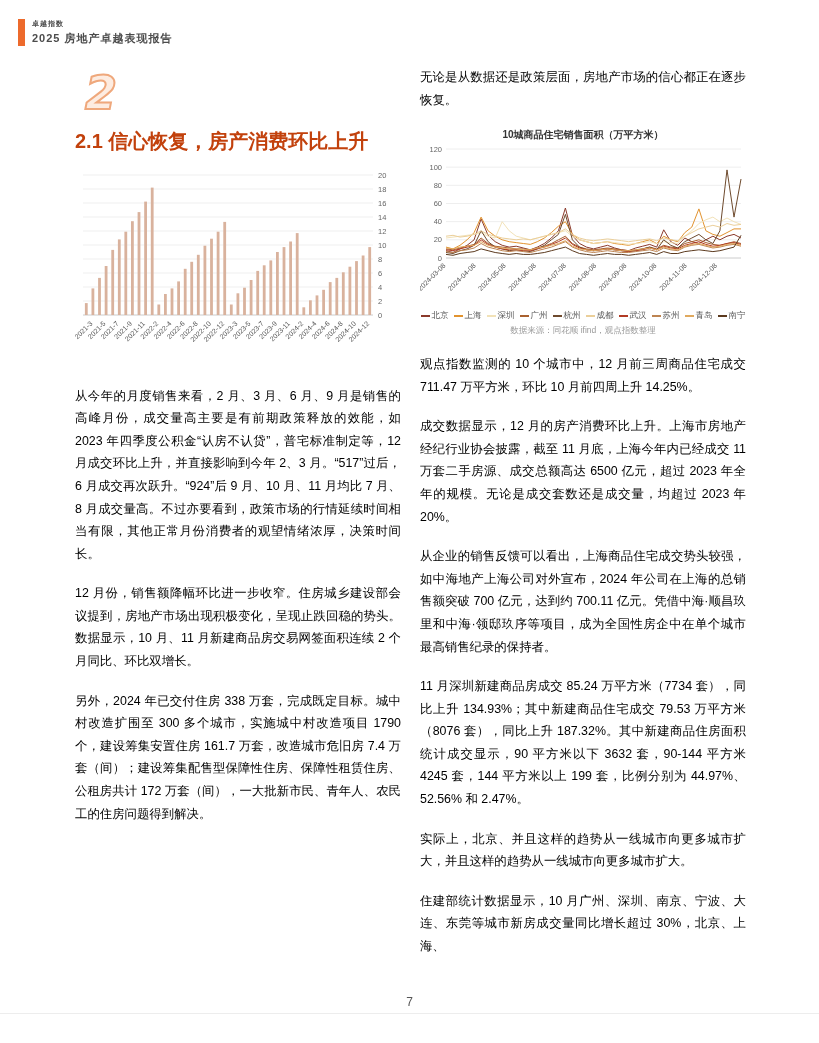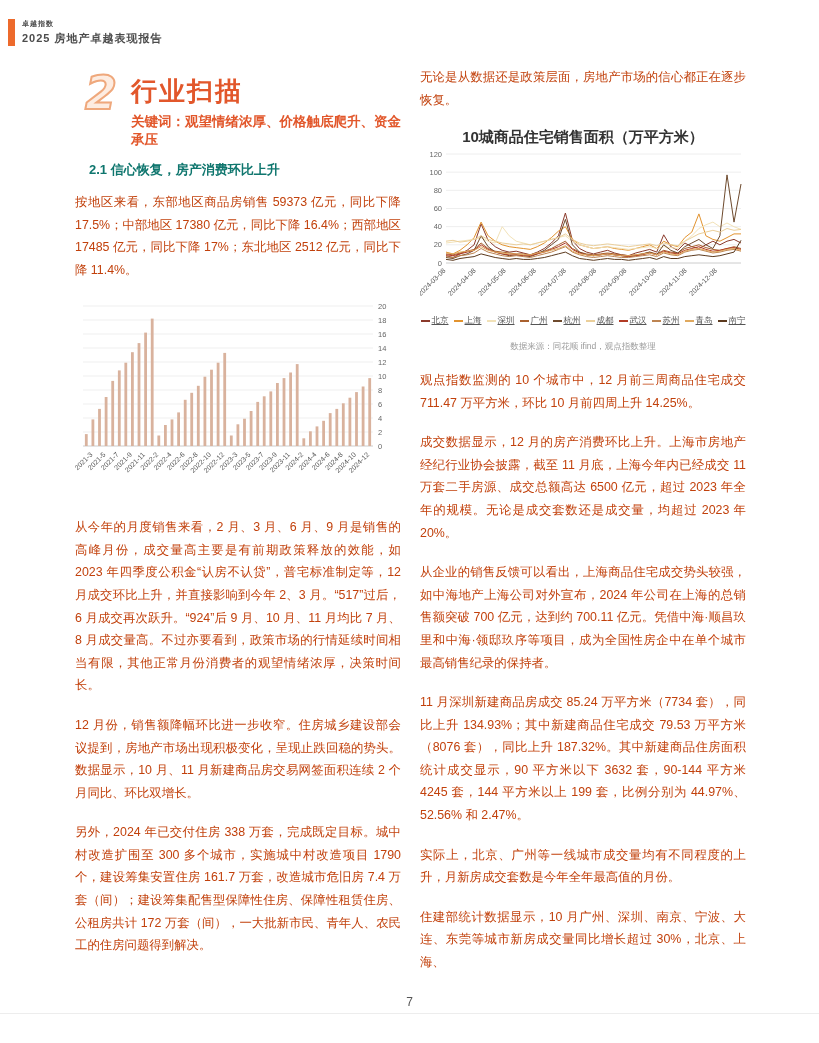--- a/index.html
+++ b/index.html
@@ -2,48 +2,48 @@
 <html><head>
 <meta charset="utf-8">
 <style>
   * { margin:0; padding:0; box-sizing:border-box; }
   html,body { background:#ffffff; }
   body {
     width:819px; height:1043px; position:relative; overflow:hidden;
     font-family:"Liberation Sans","DejaVu Sans",sans-serif; color:#3d3d3d;
   }
   
-  .brand { position:absolute; top:19px; left:8px; display:flex; align-items:flex-start; }
+  .brand { position:absolute; top:19px; left:18px; display:flex; align-items:flex-start; }
   .brand-bar { width:7px; height:27px; background:#ED6A2C; }
   .brand-text { margin-left:7px; color:#4c4c4c; }
   .brand-small { font-size:7px; font-weight:bold; letter-spacing:1px; }
   .brand-title { font-size:11px; font-weight:bold; letter-spacing:1px; margin-top:2px; }
   
   .col { position:absolute; width:326px; }
   .col-left  { left:75px;  top:72px; }
   .col-right { left:420px; top:66px; }
-  .para { font-size:12.4px; line-height:1.82; text-align:justify; color:#c2410c; margin-bottom:17px; }
+  .para { font-size:12.4px; line-height:1.82; text-align:justify; color:#000000; margin-bottom:17px; }
   
   .sec-head { display:flex; align-items:flex-start; margin-bottom:4px; }
   .sec-num {
     font-size:46px; font-weight:bold; font-style:italic; line-height:0.95;
     color:#fdece1; -webkit-text-stroke:2px #EFA87C; margin:0 14px 0 10px;
     font-family:"DejaVu Sans",sans-serif;
   }
   .sec-titles { padding-top:2px; }
   .sec-title { font-size:26px; font-weight:bold; color:#E2572B; letter-spacing:2px; }
   .sec-keywords { font-size:13.5px; font-weight:bold; color:#E2572B; margin-top:4px; }
-  .sub-title { font-size:13px; font-weight:bold; color:#0f766e; margin:12px 14px 12px; }
+  .sub-title { font-size:20px; font-weight:bold; color:#c2410c; margin:12px 0 12px; }
   
   .figure { margin:4px 0 16px; }
-  .fig-title { font-size:15px; font-weight:bold; color:#333; text-align:center; margin-bottom:2px; }
-  .fig-source { font-size:8.5px; color:#9a9a9a; text-align:center; margin-top:14px; }
+  .fig-title { font-size:10px; font-weight:bold; color:#333; text-align:center; margin-bottom:2px; }
+  .fig-source { font-size:8.5px; color:#9a9a9a; text-align:center; margin-top:3px; }
   .legend-row { display:flex; justify-content:center; flex-wrap:nowrap; gap:5px; margin-top:2px;
                 font-size:8.5px; color:#555; white-space:nowrap; }
-  .legend-item { display:flex; align-items:center; gap:2px;text-decoration:underline; }
+  .legend-item { display:flex; align-items:center; gap:2px; }
   .legend-dash { display:inline-block; width:9px; height:2px; }
   svg text { font-family:"Liberation Sans","DejaVu Sans",sans-serif; }
   
   .footer-line { position:absolute; left:0; right:0; bottom:29px; height:1px; background:#ededed; }
   .page-num { position:absolute; bottom:34px; left:0; right:0; text-align:center;
               font-size:12px; color:#555; }
 </style>
 </head>
 <body>
 
@@ -51,28 +51,23 @@
   <div class="brand-bar"></div>
   <div class="brand-text">
     <div class="brand-small">卓越指数</div>
     <div class="brand-title">2025 房地产卓越表现报告</div>
   </div>
 </div>
 
 <div class="col col-left">
   <div class="sec-head">
     <div class="sec-num">2</div>
-    <div class="sec-titles">
-      <div class="sec-title">行业扫描</div>
-      <div class="sec-keywords">关键词：观望情绪浓厚、价格触底爬升、资金承压</div>
-    </div>
   </div>
   <div class="sub-title">2.1 信心恢复，房产消费环比上升</div>
 
-  <p class="para">按地区来看，东部地区商品房销售 59373 亿元，同比下降 17.5%；中部地区 17380 亿元，同比下降 16.4%；西部地区 17485 亿元，同比下降 17%；东北地区 2512 亿元，同比下降 11.4%。</p>
 
   <div class="figure">
     <svg id="bar-chart" width="326" height="198">
         <text x="303" y="150.5" font-size="7.5" fill="#666" text-anchor="start">0</text>
         <line x1="8" y1="134" x2="298" y2="134" stroke="#efefef" stroke-width="1"></line>
         <text x="303" y="136.5" font-size="7.5" fill="#666" text-anchor="start">2</text>
         <line x1="8" y1="120" x2="298" y2="120" stroke="#efefef" stroke-width="1"></line>
         <text x="303" y="122.5" font-size="7.5" fill="#666" text-anchor="start">4</text>
         <line x1="8" y1="106" x2="298" y2="106" stroke="#efefef" stroke-width="1"></line>
         <text x="303" y="108.5" font-size="7.5" fill="#666" text-anchor="start">6</text>
@@ -248,18 +243,18 @@
           <span>南宁</span>
         </span>
       </div>
     <div class="fig-source">数据来源：同花顺 ifind，观点指数整理</div>
   </div>
 
   <p class="para">观点指数监测的 10 个城市中，12 月前三周商品住宅成交 711.47 万平方米，环比 10 月前四周上升 14.25%。</p>
   <p class="para">成交数据显示，12 月的房产消费环比上升。上海市房地产经纪行业协会披露，截至 11 月底，上海今年内已经成交 11 万套二手房源、成交总额高达 6500 亿元，超过 2023 年全年的规模。无论是成交套数还是成交量，均超过 2023 年 20%。</p>
   <p class="para">从企业的销售反馈可以看出，上海商品住宅成交势头较强，如中海地产上海公司对外宣布，2024 年公司在上海的总销售额突破 700 亿元，达到约 700.11 亿元。凭借中海·顺昌玖里和中海·领邸玖序等项目，成为全国性房企中在单个城市最高销售纪录的保持者。</p>
   <p class="para">11 月深圳新建商品房成交 85.24 万平方米（7734 套），同比上升 134.93%；其中新建商品住宅成交 79.53 万平方米（8076 套），同比上升 187.32%。其中新建商品住房面积统计成交显示，90 平方米以下 3632 套，90-144 平方米 4245 套，144 平方米以上 199 套，比例分别为 44.97%、52.56% 和 2.47%。</p>
-  <p class="para">实际上，北京、广州等一线城市成交量均有不同程度的上升，月新房成交套数是今年全年最高值的月份。</p>
+  <p class="para">实际上，北京、并且这样的趋势从一线城市向更多城市扩大，并且这样的趋势从一线城市向更多城市扩大。</p>
   <p class="para">住建部统计数据显示，10 月广州、深圳、南京、宁波、大连、东莞等城市新房成交量同比增长超过 30%，北京、上海、</p>
 </div>
 
 <div class="page-num">7</div>
 <div class="footer-line"></div>
 
 </body></html>

